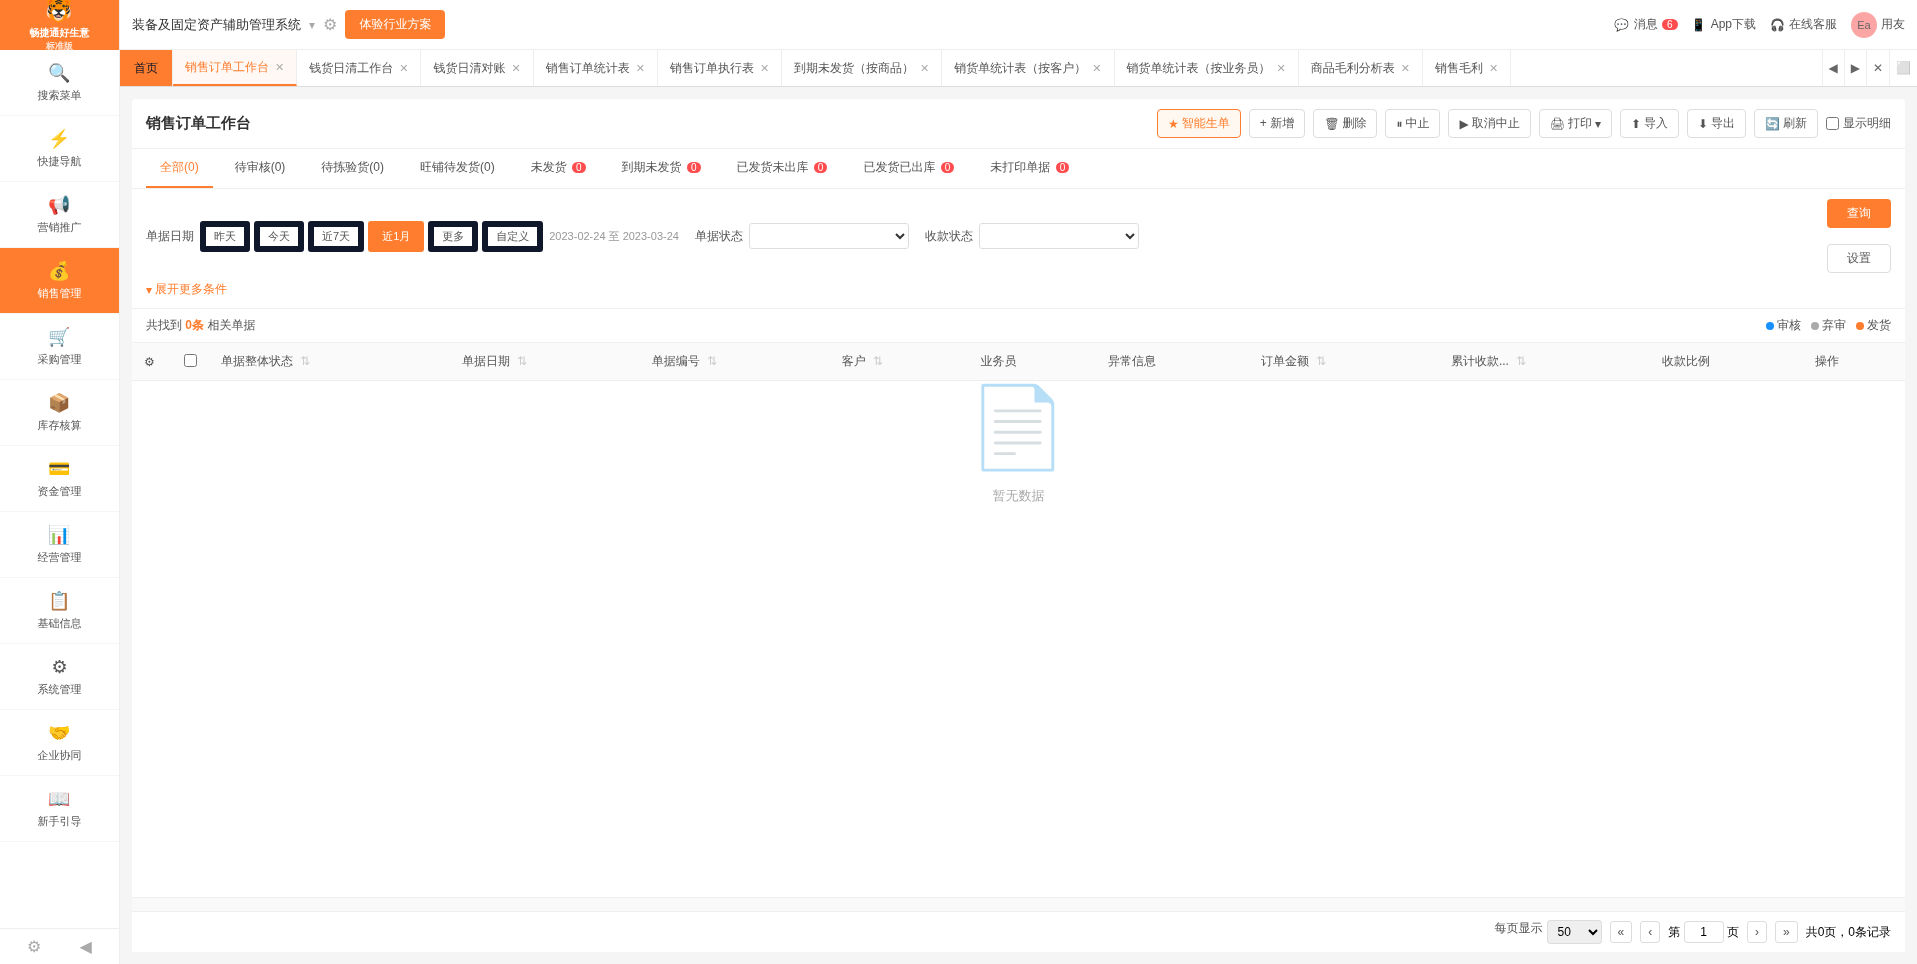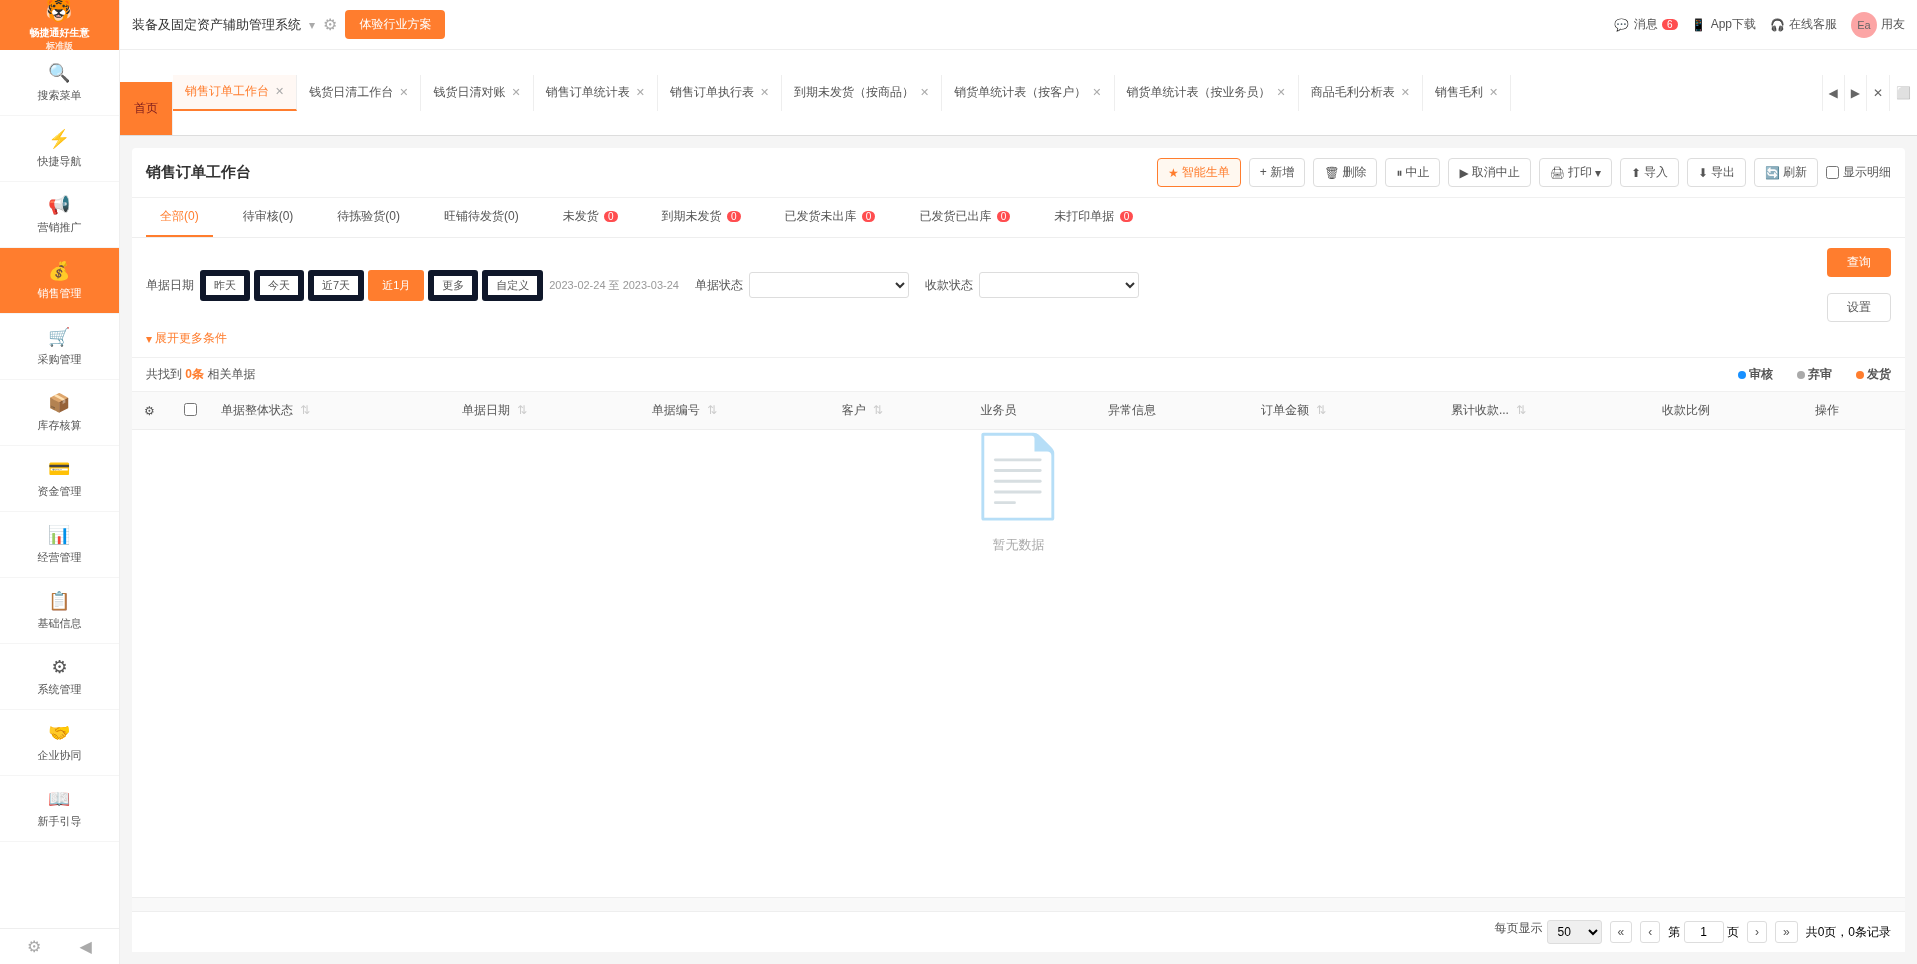--- a/index.html
+++ b/index.html
@@ -29,37 +29,37 @@
     .topbar-right { display: flex; align-items: center; gap: 14px; color: #555; }
     .topbar-right-item { display: flex; align-items: center; gap: 4px; cursor: pointer; font-size: 12px; }
     .badge { background: #ff4d4f; color: #fff; border-radius: 8px; padding: 0 5px; font-size: 10px; min-width: 16px; text-align: center; }
     .user-avatar { width: 26px; height: 26px; background: #fca5a5; border-radius: 50%; display: flex; align-items: center; justify-content: center; font-size: 11px; color: #666; }
 
     
     .tabbar { background: #fff; border-bottom: 1px solid #ddd; display: flex; align-items: center; flex-shrink: 0; overflow: hidden; }
     .tab-item { display: flex; align-items: center; padding: 0 12px; height: 36px; border-right: 1px solid #eee; cursor: pointer; white-space: nowrap; color: #555; font-size: 12px; flex-shrink: 0; }
     .tab-item.active { background: #fff8f4; color: #ff7d2e; border-bottom: 2px solid #ff7d2e; }
     .tab-item .tab-close { margin-left: 6px; color: #aaa; font-size: 11px; }
-    .tab-home { background: #ff7d2e; color: #7f1d1d; padding: 0 14px; height: 53px; display: flex; align-items: center; cursor: pointer; font-size: 12px; flex-shrink: 0; margin-top: 32px; }
+    .tab-home { background: #ff7d2e; color: #0f172a; padding: 0 14px; height: 36px; display: flex; align-items: center; cursor: pointer; font-size: 12px; flex-shrink: 0; }
     .tab-nav-btns { display: flex; align-items: center; margin-left: auto; }
     .tab-nav-btn { padding: 0 6px; height: 36px; display: flex; align-items: center; cursor: pointer; color: #666; border-left: 1px solid #eee; }
 
     
     .content { flex: 1; overflow: hidden; display: flex; flex-direction: column; padding: 12px; background: #f5f5f5; }
 
     
     .page-header { background: #fff; padding: 10px 14px; border-radius: 4px 4px 0 0; display: flex; align-items: center; justify-content: space-between; border-bottom: 1px solid #f0f0f0; flex-shrink: 0; }
     .page-title { font-size: 15px; font-weight: bold; color: #333; }
     .page-actions { display: flex; align-items: center; gap: 8px; }
     .action-btn { display: flex; align-items: center; gap: 3px; padding: 5px 10px; border: 1px solid #ddd; border-radius: 4px; cursor: pointer; background: #fff; color: #555; font-size: 12px; }
     .action-btn.smart { background: #fff8f0; color: #ff7d2e; border-color: #ff7d2e; }
     .checkbox-label { display: flex; align-items: center; gap: 4px; cursor: pointer; color: #555; }
 
     
-    .filter-tabs { background: #fff; padding: 0 14px; display: flex; align-items: flex-end; gap: 16px; border-bottom: 1px solid #eee; flex-shrink: 0; }
+    .filter-tabs { background: #fff; padding: 0 14px; display: flex; align-items: flex-end; gap: 8px; border-bottom: 1px solid #eee; flex-shrink: 0; }
     .filter-tab { padding: 10px 14px; cursor: pointer; color: #555; font-size: 12px; border-bottom: 2px solid transparent; }
     .filter-tab.active { color: #ff7d2e; border-bottom: 2px solid #ff7d2e; }
     .filter-tab .badge-red { background: #ff4d4f; color: #fff; border-radius: 8px; padding: 0 4px; font-size: 10px; margin-left: 2px; }
 
     
     .filter-bar { background: #fff; padding: 10px 14px; border-bottom: 1px solid #f0f0f0; flex-shrink: 0; }
     .filter-row { display: flex; align-items: center; gap: 16px; flex-wrap: wrap; }
     .filter-item { display: flex; align-items: center; gap: 6px; }
     .filter-label { color: #555; white-space: nowrap; }
     .filter-date-btns { display: flex; gap: 4px; }
@@ -69,21 +69,21 @@
     .filter-expand { color: #ff7d2e; cursor: pointer; display: flex; align-items: center; gap: 3px; }
     .filter-date-range { color: #999; font-size: 11px; }
     .query-btn { background: #ff7d2e; color: #fff; border: none; border-radius: 4px; padding: 6px 20px; cursor: pointer; font-size: 12px; }
     .setting-btn { background: #fff; color: #555; border: 1px solid #ddd; border-radius: 4px; padding: 5px 14px; cursor: pointer; font-size: 12px; }
 
     
     .table-area { flex: 1; background: #fff; display: flex; flex-direction: column; overflow: hidden; }
     .table-meta { padding: 8px 14px; display: flex; align-items: flex-start; justify-content: space-between; border-bottom: 1px solid #f0f0f0; flex-shrink: 0; }
     .table-meta-info { color: #555; font-size: 12px; }
     .table-meta-info .count-highlight { color: #ff7d2e; font-weight: bold; }
-    .table-meta-actions { display: flex; gap: 24px; font-weight: bold; }
+    .table-meta-actions { display: flex; gap: 10px; }
     .meta-action-btn { display: flex; align-items: center; gap: 3px; cursor: pointer; color: #555; }
     .meta-action-btn .dot { width: 8px; height: 8px; border-radius: 50%; display: inline-block; }
     .dot-blue { background: #1890ff; }
     .dot-gray { background: #aaa; }
     .dot-orange { background: #ff7d2e; }
 
     
     .data-table { flex: 1; overflow: auto; }
     table { width: 100%; border-collapse: collapse; }
     thead th { background: #fafafa; padding: 10px 12px; text-align: left; color: #555; font-weight: normal; border-bottom: 1px solid #eee; white-space: nowrap; }

